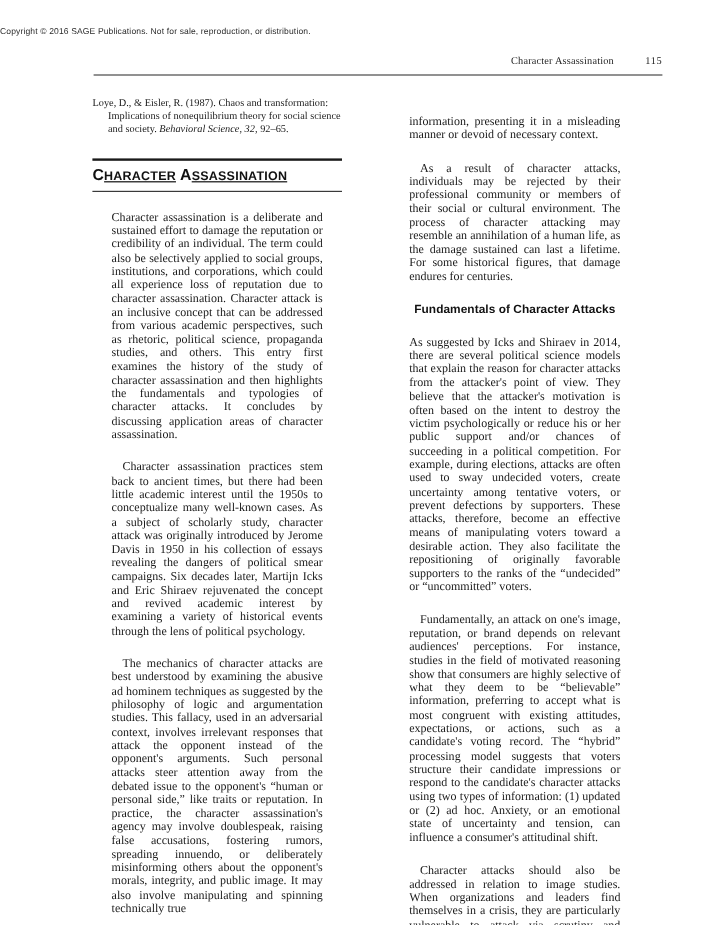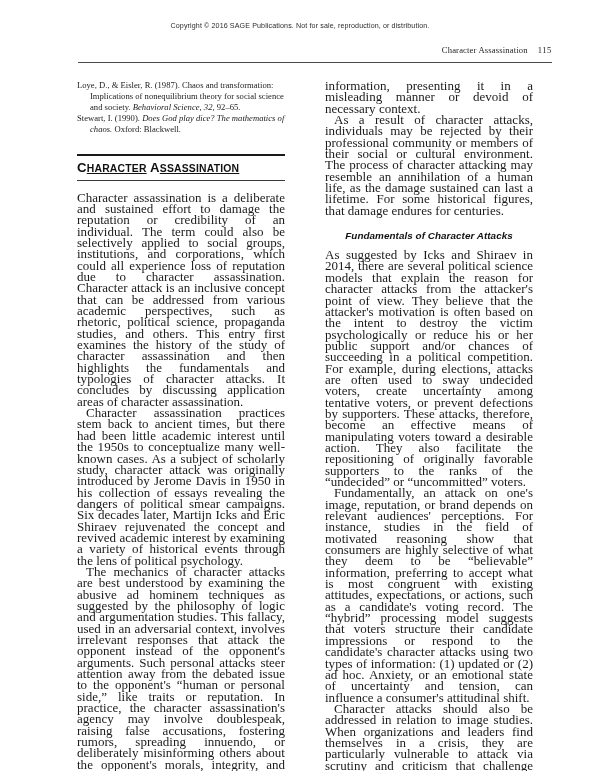--- a/index.html
+++ b/index.html
@@ -23,21 +23,21 @@
     height: 771px;
     background: #fff;
   }
 
   
   .copyright {
     position: absolute;
     top: 22px;
     left: 0;
     width: 600px;
-    text-align: center;
+    text-align: left;
     font-family: "Liberation Sans", sans-serif;
     font-size: 7.1px;
     letter-spacing: 0.12px;
     color: #2b2b2b;
   }
 
   
   .runhead {
     position: absolute;
     top: 45px;
@@ -49,21 +49,21 @@
     display: flex;
     justify-content: flex-end;
     align-items: baseline;
     font-family: "Liberation Serif", serif;
     font-size: 8.6px;
     color: #1d1d1d;
     letter-spacing: 0.15px;
   }
   .runhead-title { }
   .runhead-page {
-    margin-left: 10px;
+    margin-left: 26px;
     letter-spacing: 0.6px;
   }
   .runhead-rule {
     position: absolute;
     left: 78px;
     top: 62px;
     width: 474px;
     height: 1px;
     background: #4a4a4a;
   }
@@ -77,22 +77,22 @@
   }
   .col {
     position: absolute;
     top: 0;
     width: 208px;
   }
   .col-left  { left: 77px; }
   .col-right { left: 325px; }
 
   p {
-    margin: 0;
-    font-size: 13px;
+    margin: 16px;
+    font-size: 10px;
     line-height: 11.35px;
     text-align: justify;
     text-justify: inter-word;
     hyphens: manual;
     letter-spacing: 0.01px;
   }
   p.indent { text-indent: 9px; }
   p.noindent { text-indent: 0; }
 
   
@@ -137,21 +137,20 @@
 
   
   .sub-head {
     font-family: "Liberation Sans", sans-serif;
     font-weight: bold;
     font-size: 9.9px;
     text-align: center;
     color: #111;
     margin: 14px 0 8px 0;
     letter-spacing: 0.05px;
-    font-style: italic;
   }
 </style>
 </head>
 <body>
 
 <div class="page">
 
   <div class="copyright">Copyright © 2016 SAGE Publications. Not for sale, reproduction, or distribution.</div>
 
   <div class="runhead">
@@ -162,23 +161,20 @@
   </div>
   <div class="runhead-rule"></div>
 
   <div class="columns">
 
     <div class="col col-left">
 
       <div>
         <p class="ref">
           <span>Loye, D., &amp; Eisler, R. (1987). Chaos and transformation: Implications of nonequilibrium theory for social science and society. </span><i>Behavioral Science, 32, </i><span>92–65.</span>
-        </p>
-        <p class="ref">
-          <span>Stewart, I. (1990). </span><i>Does God play dice? The mathematics of chaos. </i><span>Oxford: Blackwell.</span>
         </p>
       </div>
 
       <div class="entry-head-wrap">
         <div class="rule-thick"></div>
         <div class="entry-head"><span class="sc-big">C</span><span class="sc-small">HARACTER</span> <span class="sc-big">A</span><span class="sc-small">SSASSINATION</span></div>
         <div class="rule-thin"></div>
       </div>
 
       <p class="noindent">Character assassination is a deliberate and sustained effort to damage the reputation or credibility of an individual. The term could also be selectively applied to social groups, institutions, and corporations, which could all experience loss of reputation due to character assassination. Character attack is an inclusive concept that can be addressed from various academic perspectives, such as rhetoric, political science, propaganda studies, and others. This entry first examines the history of the study of character assassination and then highlights the fundamentals and typologies of character attacks. It concludes by discussing application areas of character assassination.</p>

